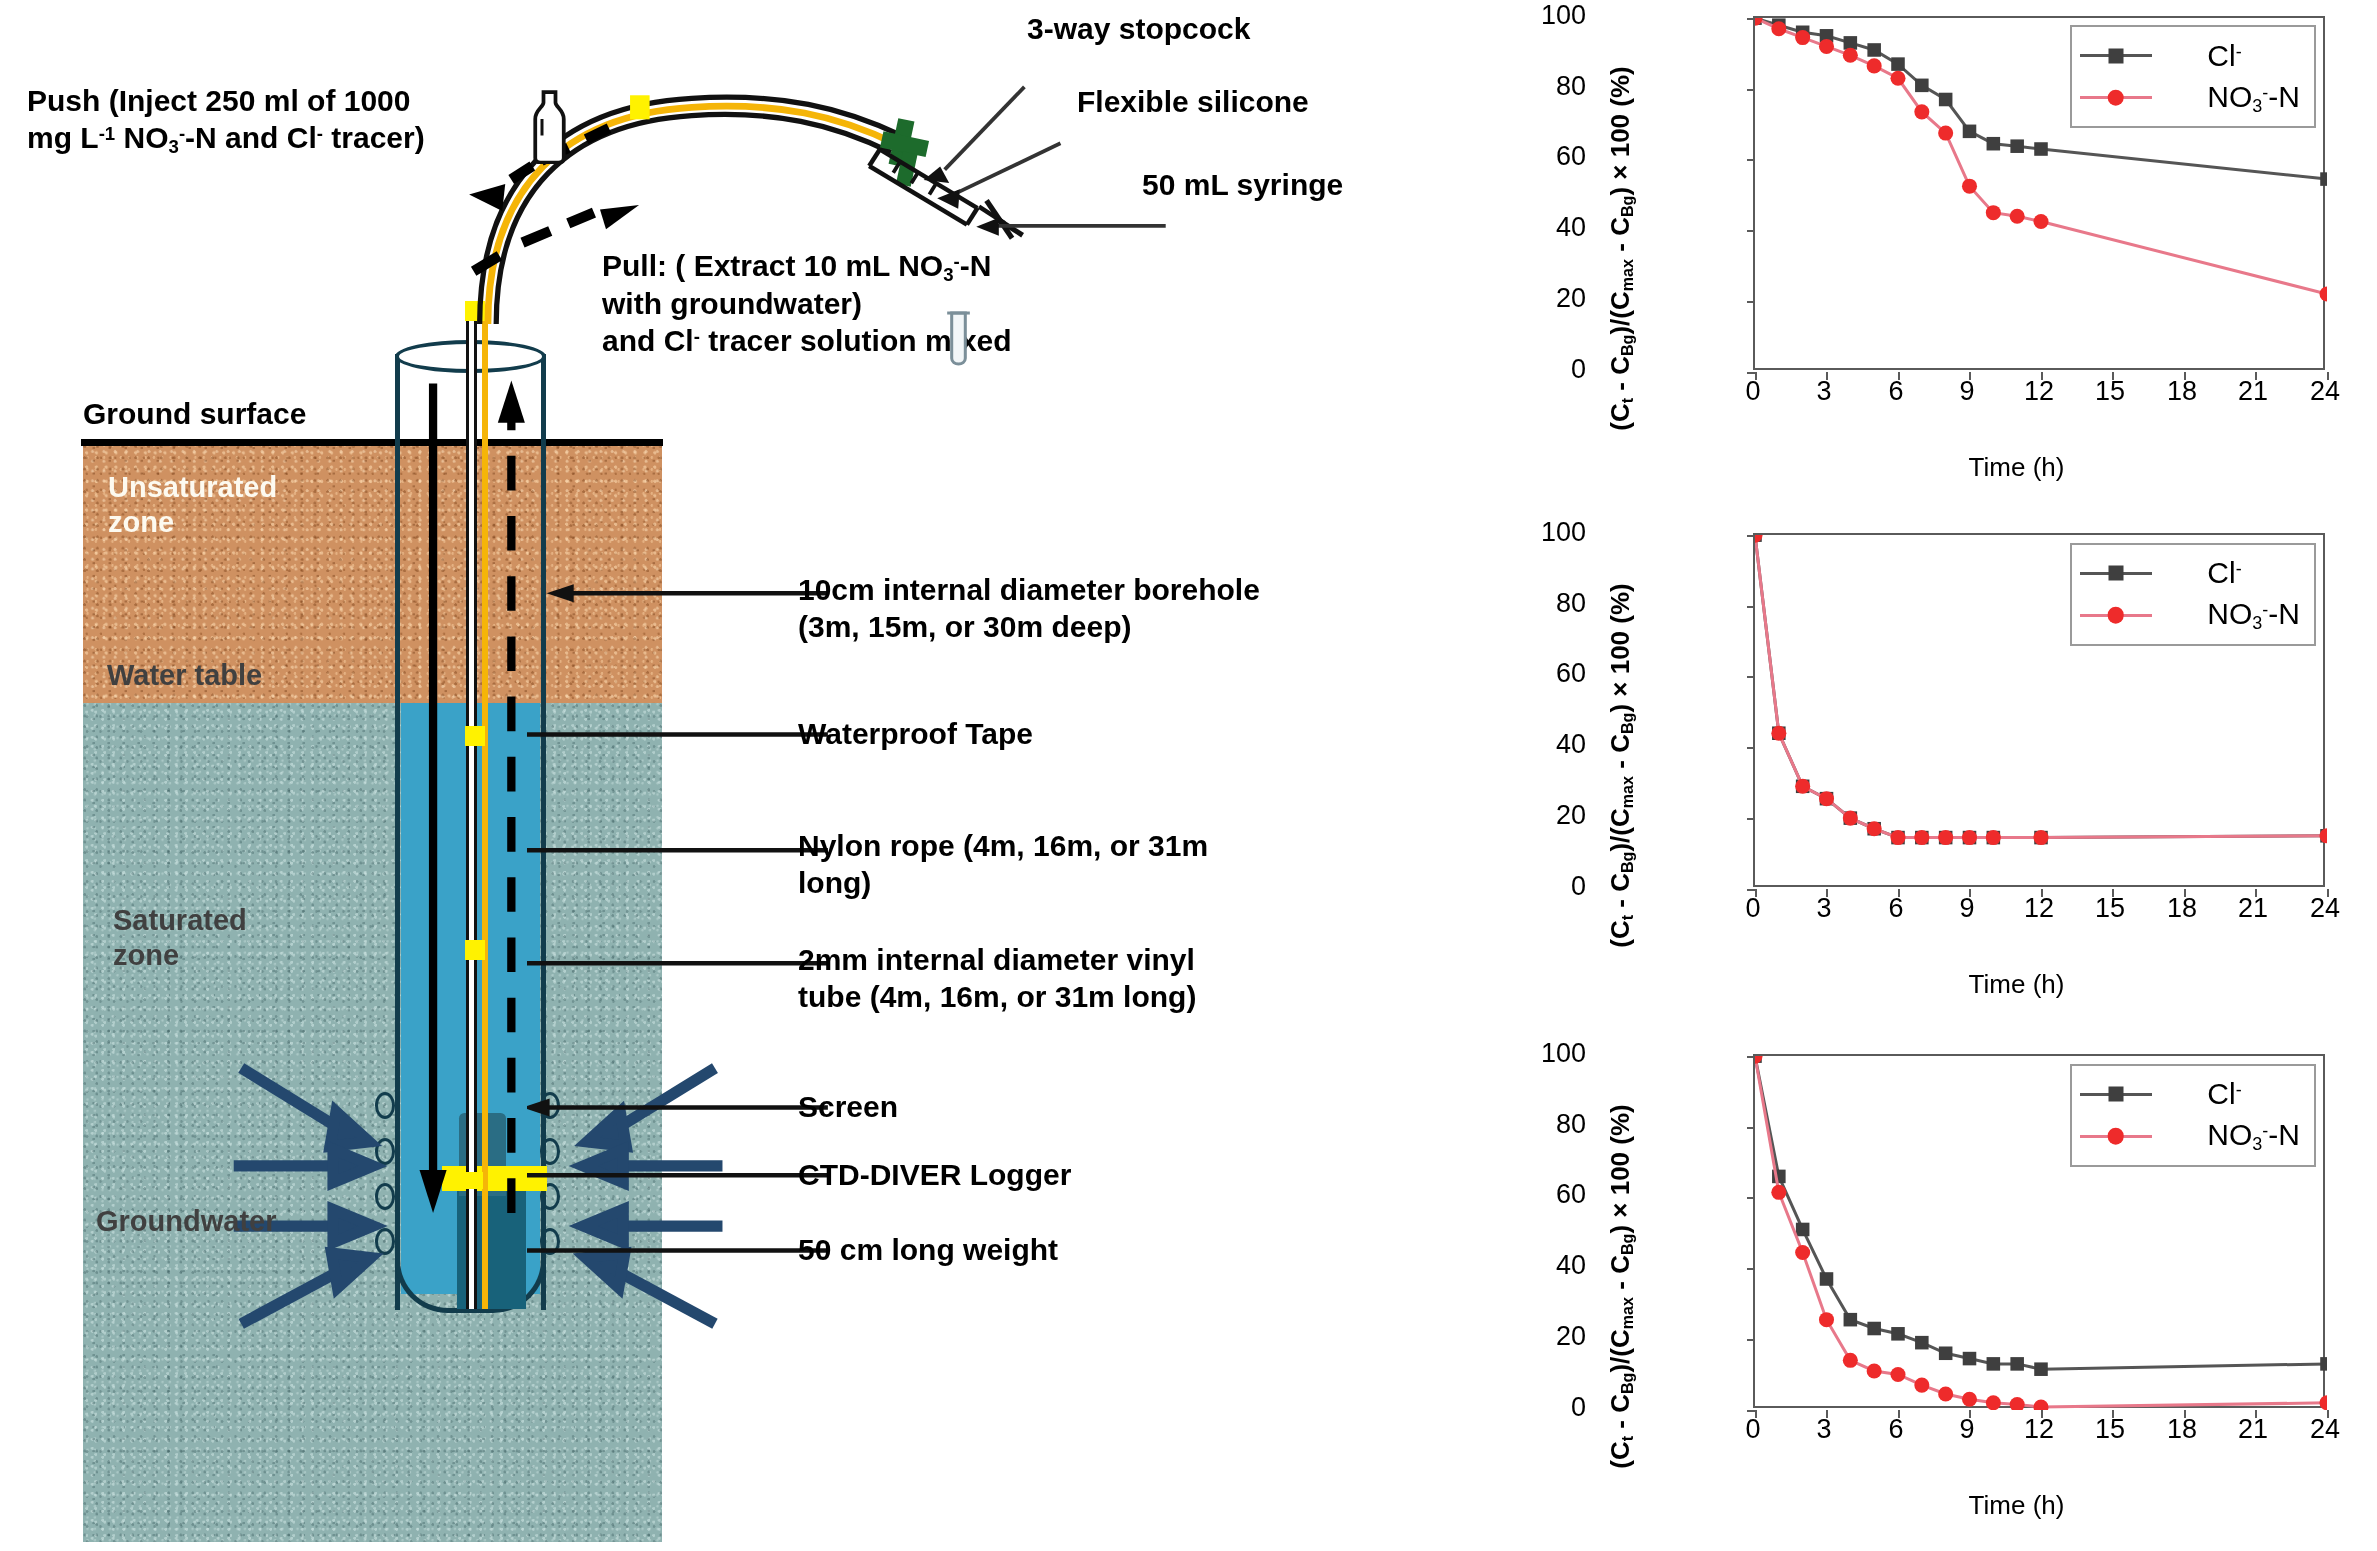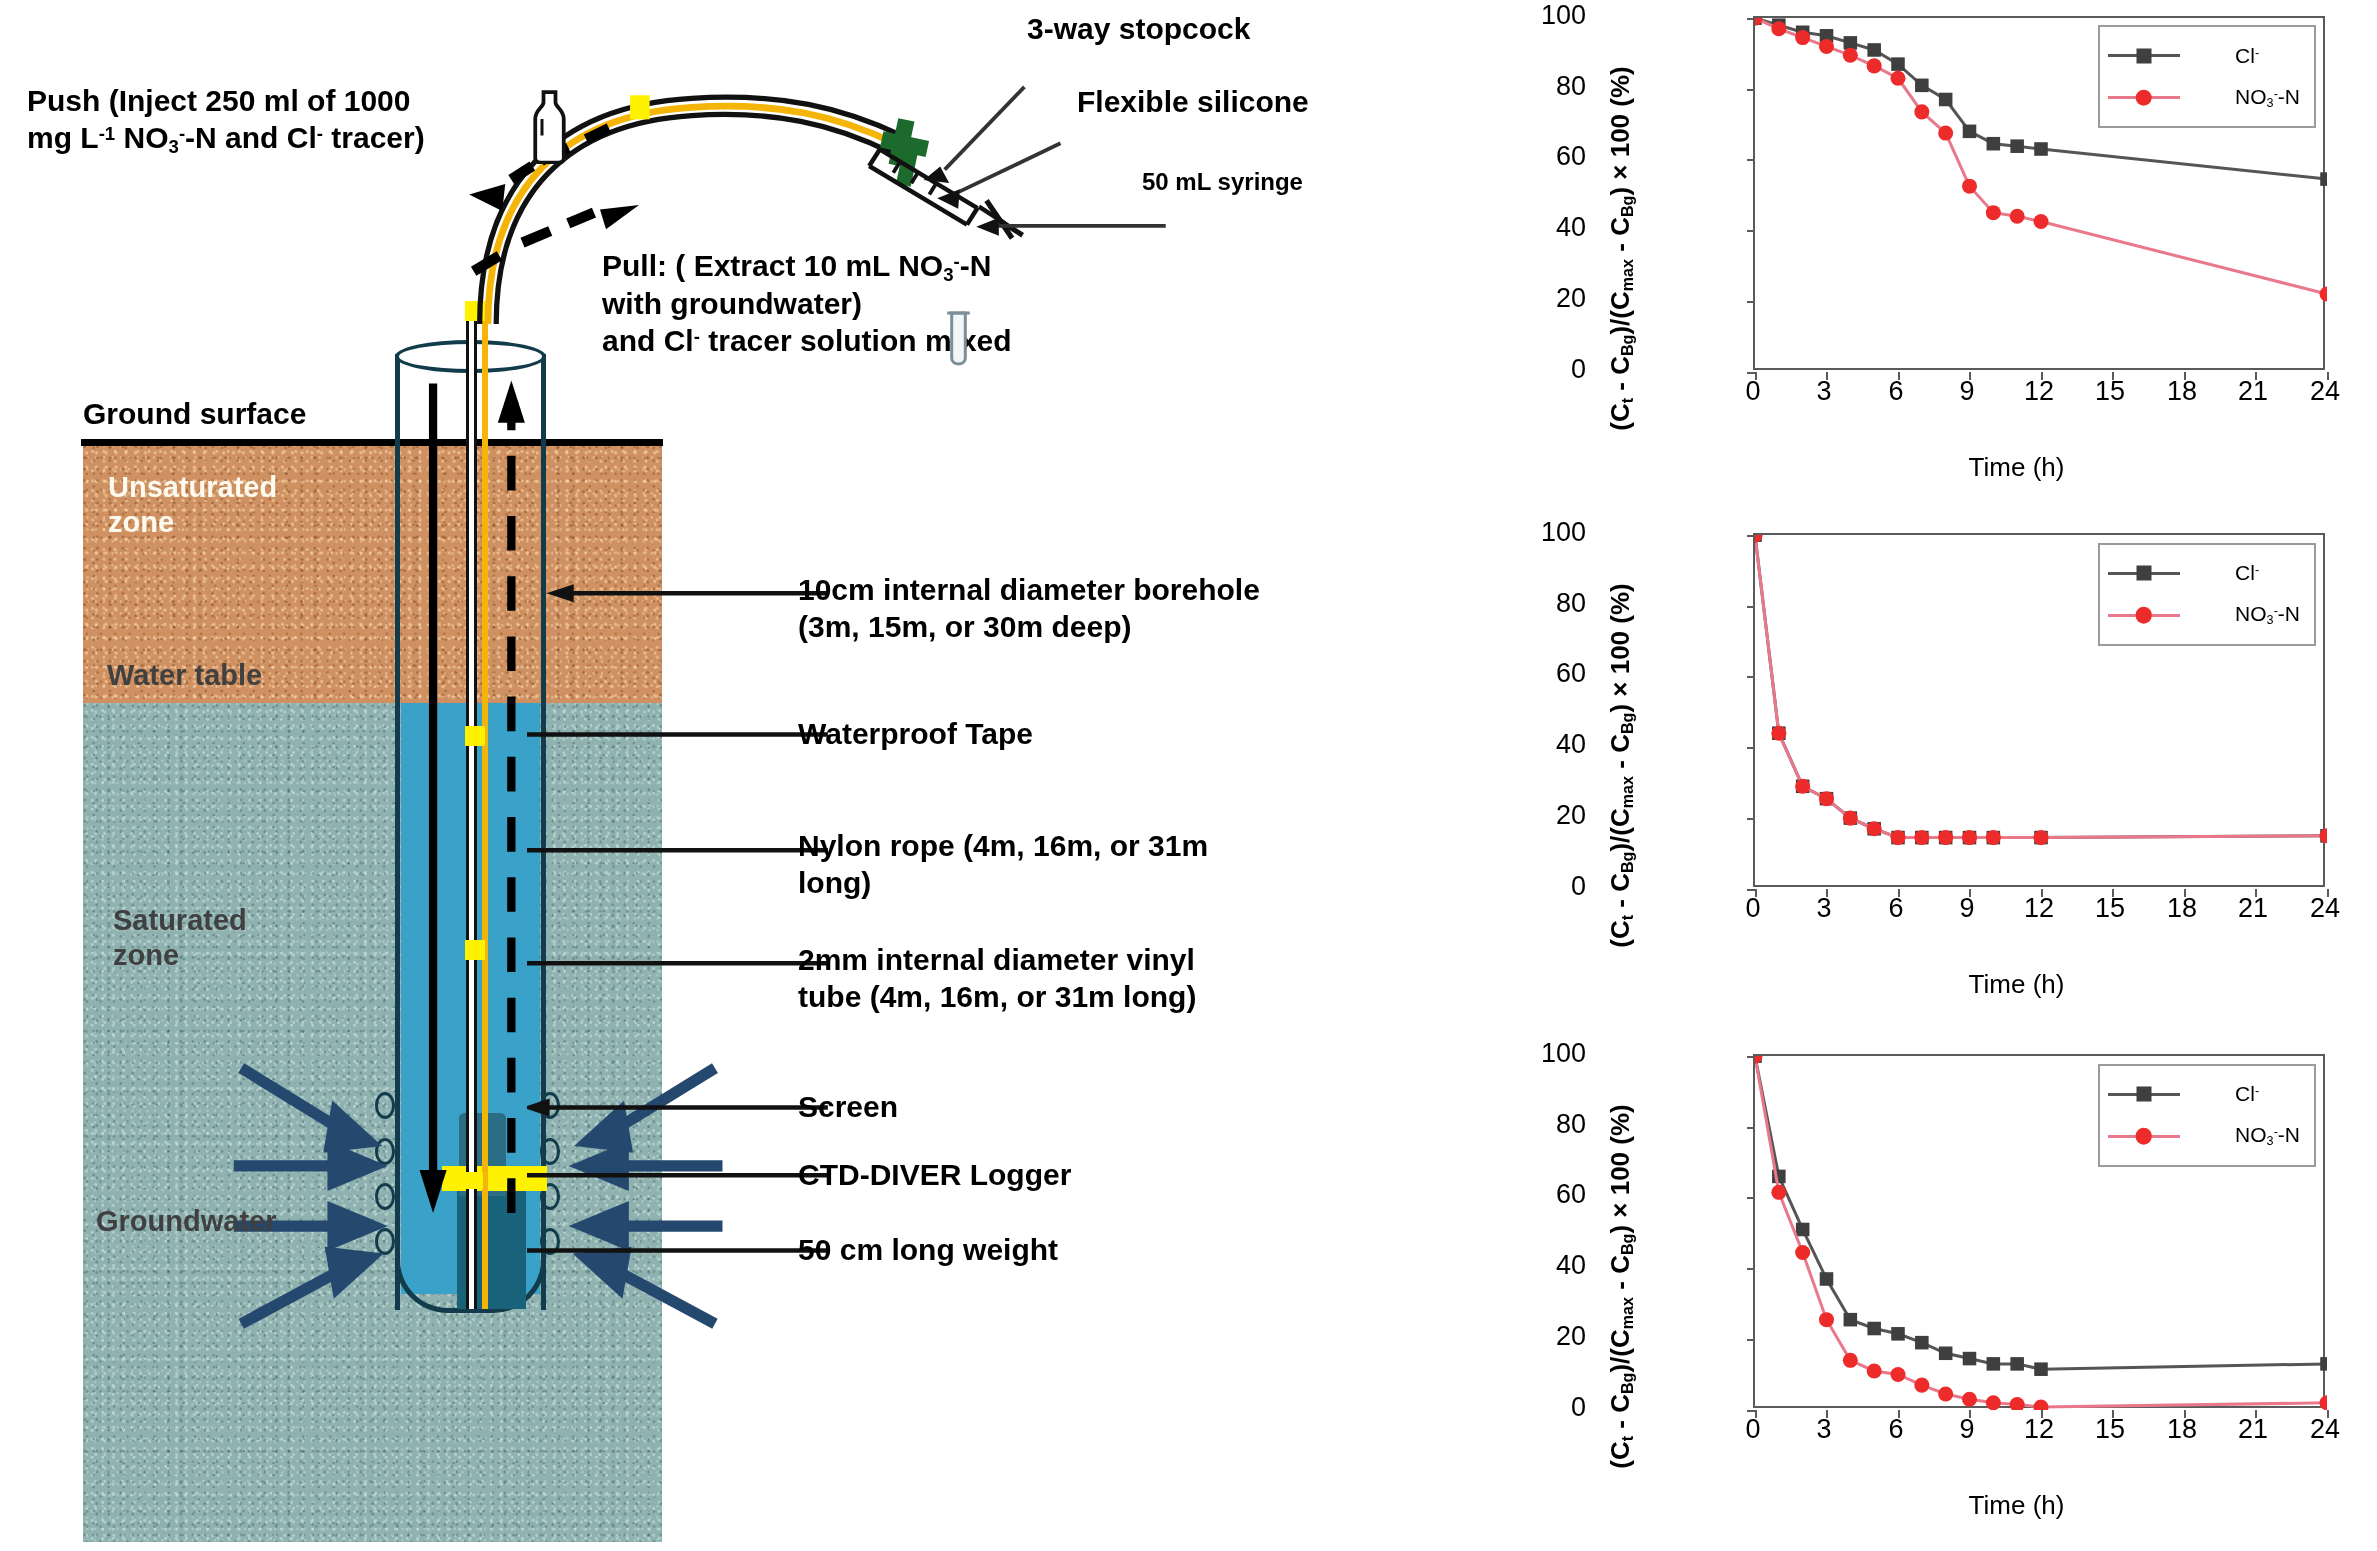--- a/index.html
+++ b/index.html
@@ -91,21 +91,21 @@
   .xtick{position:absolute;top:372px;font-size:27px;font-weight:normal;
          text-align:center;width:60px;transform:translateX(-30px);}
   .ytickmark{position:absolute;left:-8.3px;width:8.3px;height:2.3px;background:#5a5a5a;}
   .xtickmark{position:absolute;top:354px;width:2.3px;height:8.3px;background:#5a5a5a;}
 
   .legend{position:absolute;right:7.5px;top:7.5px;background:#fff;
           border:2.3px solid #9a9a9a;padding:7.5px 13.5px 7.5px 7.5px;}
   .legrow{display:flex;align-items:center;height:42px;}
   .legline{width:72px;height:3px;position:relative;margin-right:10.5px;}
   .legline .mk{position:absolute;left:50%;top:50%;transform:translate(-50%,-50%);}
-  .legtxt{font-size:21px;font-weight:normal;white-space:nowrap;margin-left:45px;}
+  .legtxt{font-size:30px;font-weight:normal;white-space:nowrap;margin-left:45px;}
 
   .mk-sq{width:15px;height:15px;background:#3f3f3f;}
   .mk-ci{width:16.6px;height:16.6px;border-radius:50%;background:#ee2b2b;}
 </style>
 </head>
 <body>
 
 <div id="schematic">
 
   <div id="soil-unsat"></div>
@@ -258,21 +258,21 @@
     <div><span>and Cl</span><sup>-</sup><span> tracer solution mixed</span></div>
   </div>
 
   <svg class="abs" style="left:944px;top:310px;width:29px;height:65px;" viewBox="0 0 38 86" width="29" height="65">
     <path d="M10,4 h18 v60 c0,10 -18,10 -18,0 z" fill="#f2f6f8" stroke="#7b8f99" stroke-width="4"></path>
     <path d="M4,4 h30" stroke="#7b8f99" stroke-width="4"></path>
   </svg>
 
   <div class="lbl" style="left:1027px;top:10.5px;font-size:30px;">3-way stopcock</div>
   <div class="lbl" style="left:1077px;top:84px;font-size:30px;">Flexible silicone</div>
-  <div class="lbl" style="left:1142px;top:167px;font-size:24px;">50 mL syringe</div>
+  <div class="lbl" style="left:1142px;top:167px;font-size:30px;">50 mL syringe</div>
 
   <div class="lbl" style="left:83px;top:396px;font-size:30px;">Ground surface</div>
 
   <div class="lbl lbl-white" style="left:108px;top:470px;font-size:29px;">
     <div>Unsaturated</div>
     <div>zone</div>
   </div>
 
   <div class="lbl lbl-blue" style="left:107px;top:658px;font-size:29px;">Water table</div>
 

